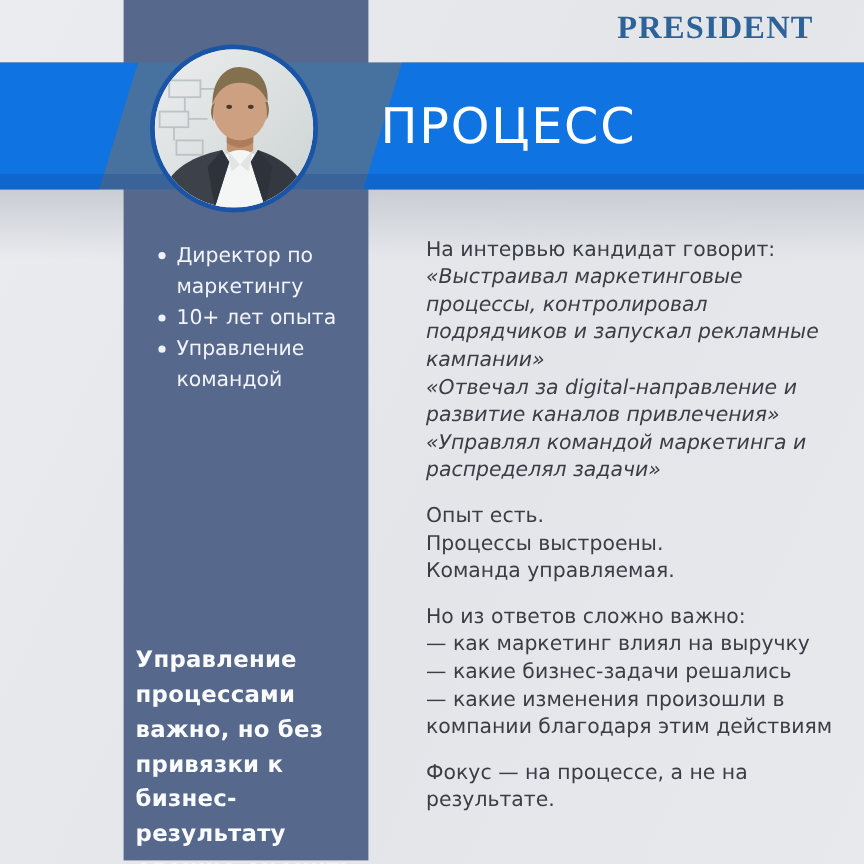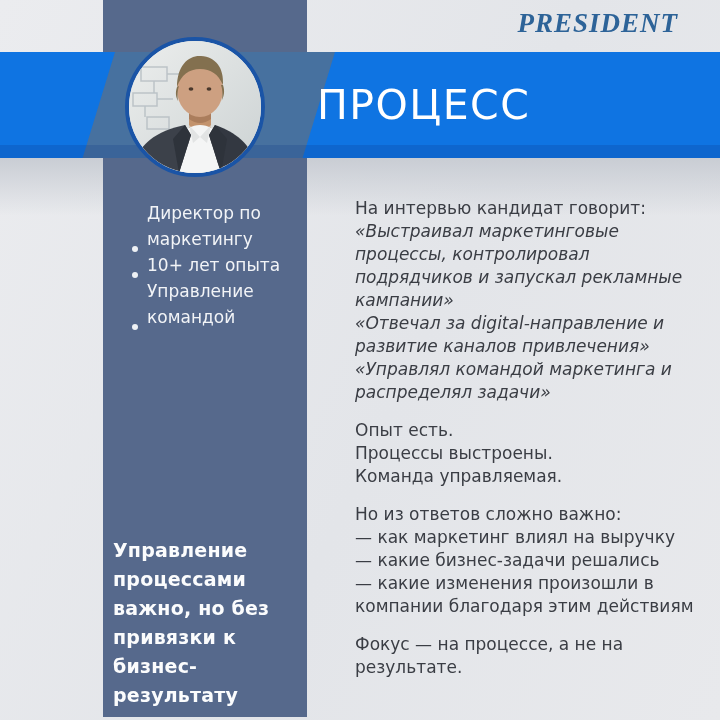--- a/index.html
+++ b/index.html
@@ -22,21 +22,21 @@
   .shade-under-banner{position:absolute;left:0;right:0;top:158px;height:58px;z-index:1;
          background:linear-gradient(180deg,#c9cdd4 0%,rgba(233,234,238,0) 100%);}
 
   
   .column{position:absolute;left:103px;top:0;width:204px;height:717px;
           background:var(--column);z-index:2;}
 
   
   .logo{position:absolute;top:10px;right:42px;z-index:2;text-align:left;}
   .logo-word{font-family:"Liberation Serif","DejaVu Serif",serif;font-weight:bold;
-             font-size:27px;line-height:26px;letter-spacing:1px;color:var(--logo-blue);font-style:italic;}
+             font-size:27px;line-height:26px;letter-spacing:1px;color:var(--logo-blue);}
   .logo-sub{font-size:7.5px;font-weight:bold;letter-spacing:2.6px;color:var(--logo-blue);
             margin-top:17px;margin-left:2px;}
 
   
   .banner{position:absolute;left:0;top:52px;width:720px;height:106px;
           background:var(--banner-steel);overflow:hidden;z-index:3;}
   .blue-left{position:absolute;top:0;bottom:0;left:-45px;width:160px;
           background:var(--accent-blue);
           transform:skewX(-17deg);transform-origin:top left;}
   .blue-right{position:absolute;top:0;bottom:0;left:335px;width:430px;
@@ -51,21 +51,21 @@
   
   .photo{position:absolute;left:125px;top:37px;width:132px;height:132px;
          border:4px solid var(--photo-border);border-radius:50%;overflow:hidden;
          z-index:5;background:#dfe3e4;}
   .photo svg{display:block;width:100%;height:100%;}
 
   
   .bullets{position:absolute;left:132px;top:200px;width:160px;margin:0;padding:0;
            list-style:none;z-index:4;color:var(--text-light);
            font-size:17px;line-height:26px;}
-  .bullet-item{display:flex;align-items:flex-end;}
+  .bullet-item{display:flex;align-items:flex-start;}
   .dot{flex:0 0 auto;width:6px;height:6px;border-radius:50%;background:#eef1f5;
        margin:10px 9px 0 0;}
   .bullet-text{display:block;width:135px;}
 
   
   .callout{position:absolute;left:113px;top:536px;width:195px;z-index:4;
            color:#fbfcfd;font-weight:bold;font-size:19px;line-height:29px;
            letter-spacing:0.2px;}
 
   

